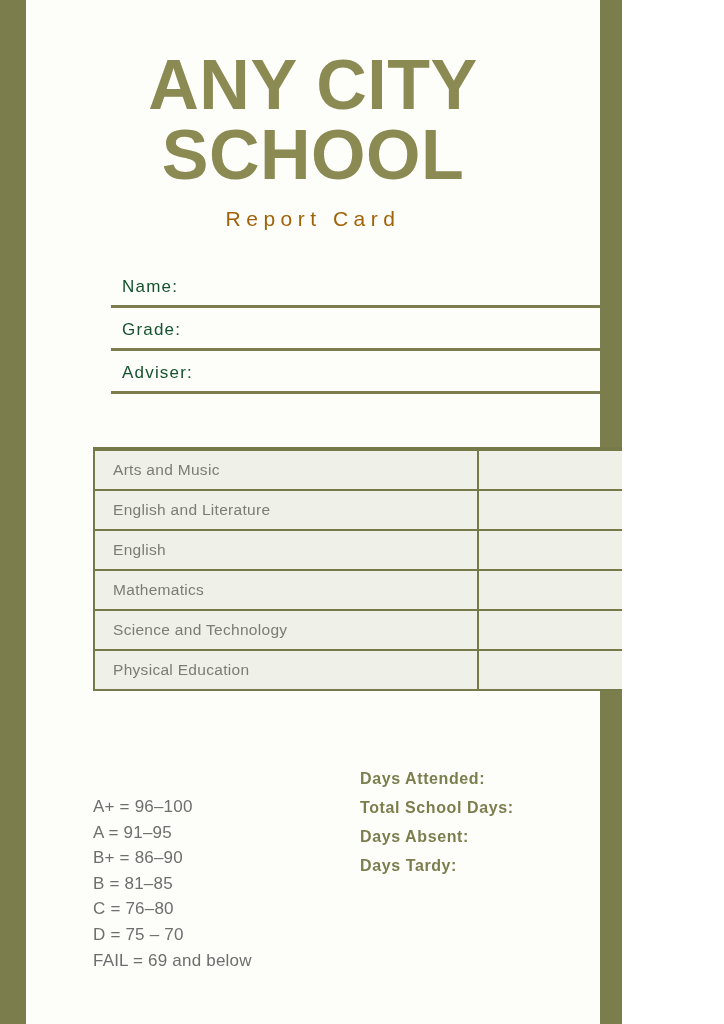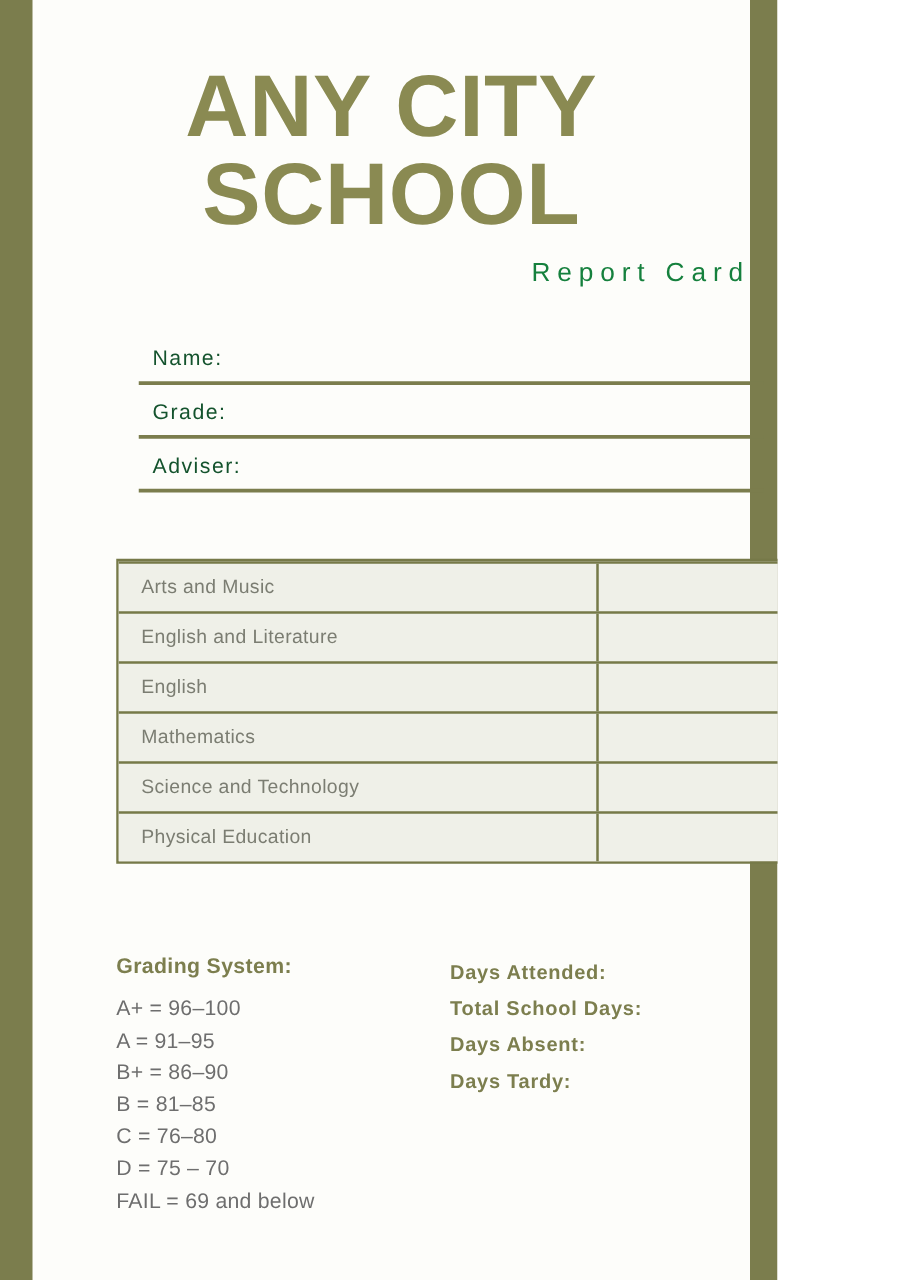--- a/index.html
+++ b/index.html
@@ -17,22 +17,22 @@
   .school-name{
     position:absolute;left:26px;right:22px;top:50px;
     text-align:center;
     color:#8a8a52;
     font-weight:bold;
     font-size:70px;line-height:70px;
     letter-spacing:0.5px;
   }
   .subtitle{
     position:absolute;left:26px;right:22px;top:206px;
-    text-align:right;
-    color:#15803d;
+    text-align:center;
+    color:#a16207;
     font-size:21px;line-height:26px;
     letter-spacing:5.5px;
   }
 
   .field{position:absolute;left:111px;width:500px;}
   .field-name{top:276px;}
   .field-grade{top:319px;}
   .field-adviser{top:362px;}
   .field-label{
     display:block;
@@ -127,21 +127,20 @@
     <div class="trow">
       <div class="cell-label">Science and Technology</div>
       <div class="cell-score"></div>
     </div>
     <div class="trow">
       <div class="cell-label">Physical Education</div>
       <div class="cell-score"></div>
     </div>
   </div>
 
-  <div class="grading-heading">Grading System:</div>
   <div class="grading-scale">
     <div>A+ = 96–100</div>
     <div>A = 91–95</div>
     <div>B+ = 86–90</div>
     <div>B = 81–85</div>
     <div>C = 76–80</div>
     <div>D = 75 – 70</div>
     <div>FAIL = 69 and below</div>
   </div>
 

